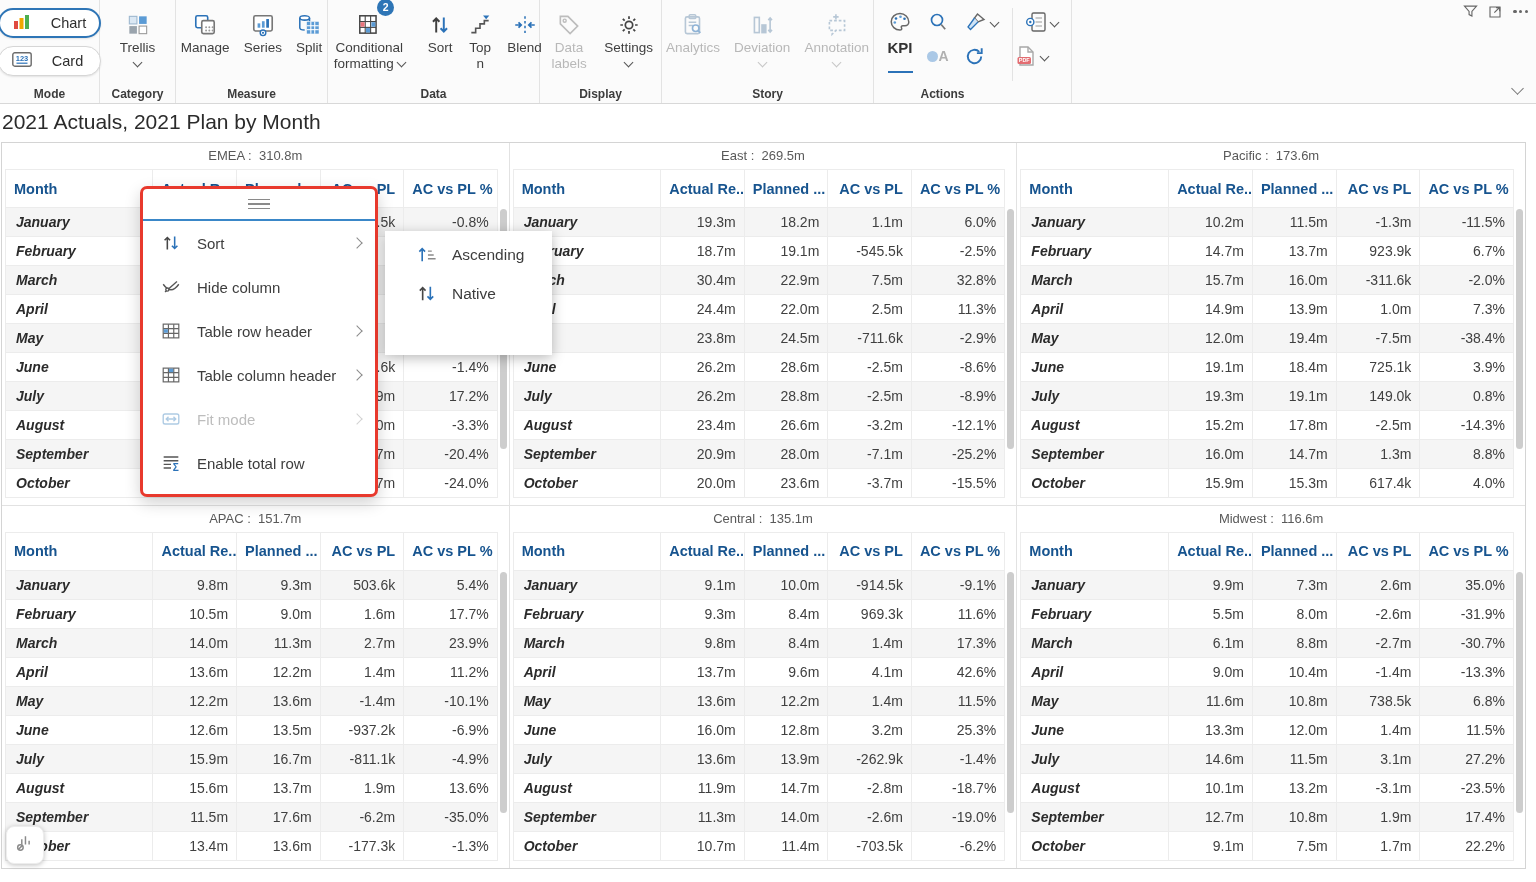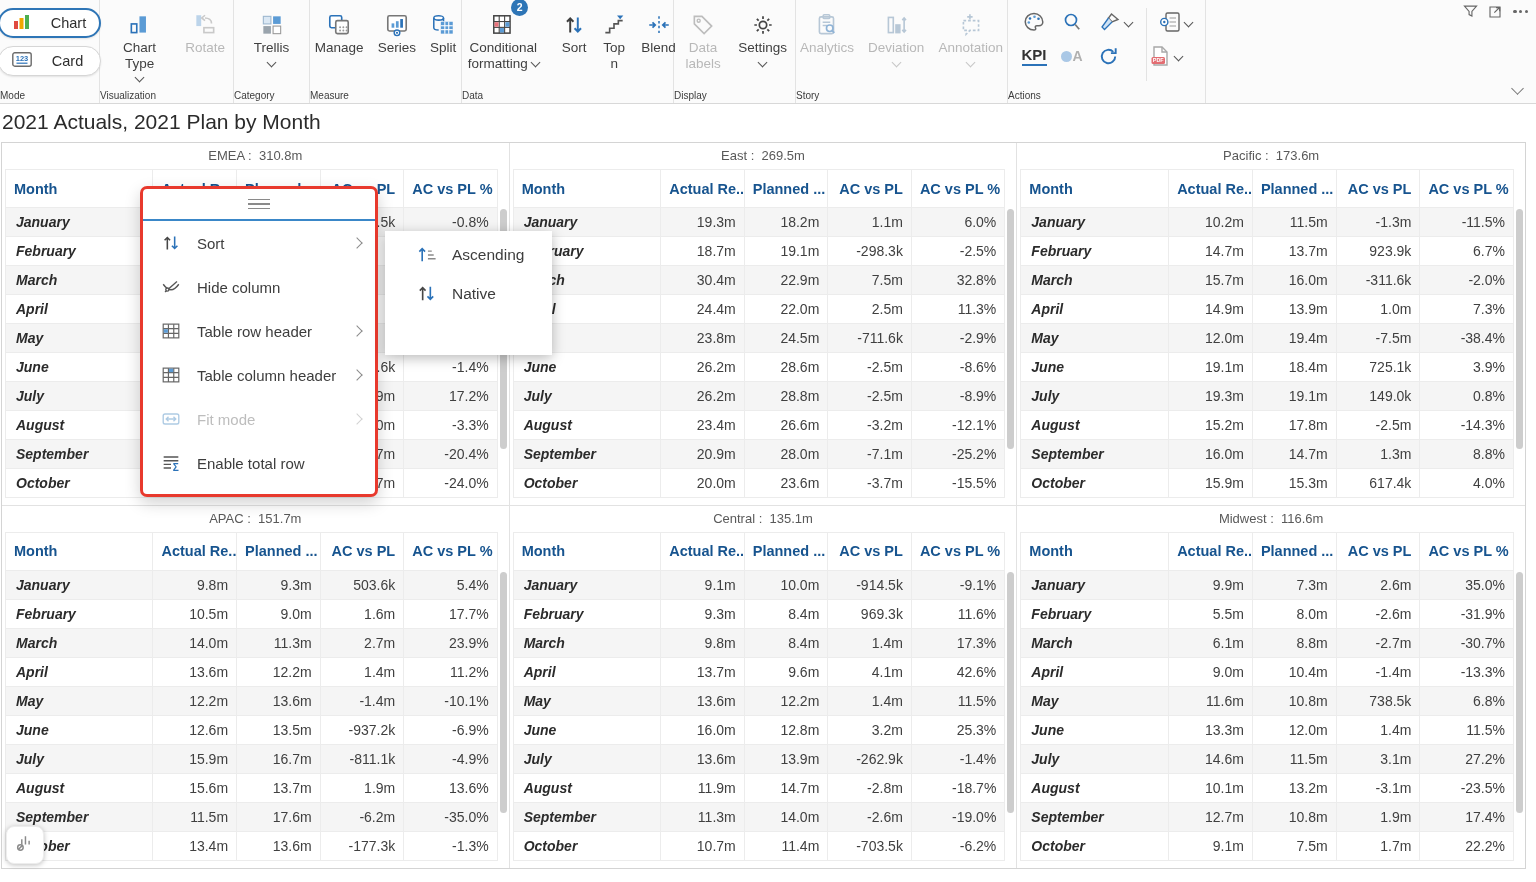--- a/index.html
+++ b/index.html
@@ -4,22 +4,22 @@
 <style>
   * { box-sizing: border-box; margin: 0; padding: 0; }
   html,body { width:1536px; height:882px; overflow:hidden; background:#fff;
     font-family:"Liberation Sans", sans-serif; position:relative; }
 
   
   .ribbon { position:absolute; top:0; left:0; width:1536px; height:104px;
     background:#fbfbfb; border-bottom:1px solid #d8d8d8; display:flex; }
   .rgroup { position:relative; border-right:1px solid #e3e3e3; padding:6px 8px 20px 8px;
     display:flex; align-items:flex-start; justify-content:center; gap:14px; }
-  .glabel { position:absolute; bottom:2px; left:0; right:0; 
-    font-size:10px; font-weight:400; color:#3c3c3c; }
+  .glabel { position:absolute; bottom:2px; left:0; right:0; text-align:center;
+    font-size:12px; font-weight:700; color:#3c3c3c; }
   .rbtn { display:flex; flex-direction:column; align-items:center; gap:2px;
     font-size:13.5px; color:#3f3f3f; cursor:pointer; text-align:center; line-height:1.15; }
   .rbtn .ic { height:32px; display:flex; align-items:flex-end; justify-content:center; position:relative; }
   .rbtn.dis { color:#b8b8b8; }
   .cv { display:inline-block; width:7px; height:7px; border-right:1.7px solid #555;
     border-bottom:1.7px solid #555; transform:rotate(45deg); margin-top:1px; }
   .dis .cv { border-color:#c6c6c6; }
   .cv.inline { margin-left:4px; vertical-align:2px; }
 
   .pillcol { display:flex; flex-direction:column; gap:8px; padding-top:2px; }
@@ -28,21 +28,21 @@
     box-shadow:0 1px 2px rgba(0,0,0,.10); font-size:14.5px; color:#2e2e2e; cursor:pointer; }
   .pill.sel { border:2px solid #2e75b6; }
   .badge { position:absolute; top:-7px; right:-12px; width:17px; height:17px; border-radius:50%;
     background:#2e75b6; color:#fff; font-size:10.5px; font-weight:700;
     display:flex; align-items:center; justify-content:center; }
   .cf-label { width:88px; }
 
   .agrid { display:flex; flex-direction:column; gap:6px; padding-top:2px; }
   .arow { display:flex; align-items:center; gap:14px; height:28px; }
   .abtn { display:flex; align-items:center; gap:3px; cursor:pointer; }
-  .kpi { font-size:15px; font-weight:700; color:#333; border-bottom:2px solid #2b72b8; padding-bottom:1px; }
+  .kpi { font-size:15px; font-weight:700; color:#333; border-bottom:2px solid #2b72b8; padding-bottom:15px; }
   .alias { display:flex; align-items:center; color:#b0b0b0; font-size:14px; font-weight:700; gap:1px; }
   .adot { width:11px; height:11px; border-radius:50%; background:#aac8e6; display:inline-block; }
   .vline { position:absolute; top:8px; bottom:22px; width:1px; background:#e3e3e3; }
   .ribbon-collapse { position:absolute; right:14px; bottom:6px; cursor:pointer; }
   .ribbon-collapse .cv { width:9px; height:9px; border-color:#777; }
 
   
   .vh-icons { position:absolute; top:3px; right:6px; display:flex; gap:8px; align-items:center; z-index:30; }
   .vh-icons span { cursor:pointer; display:flex; align-items:center; }
   .dots { display:flex; gap:2.5px; padding:0 2px; }
@@ -129,44 +129,20 @@
               <text x="10" y="9" text-anchor="middle" font-size="7.5" font-weight="bold" fill="#2b72b8">123</text>
               <line x1="4.5" y1="11.2" x2="15.5" y2="11.2" stroke="#2b72b8" stroke-width="1.2"></line>
             </svg>
         </span>
         <span>Card</span>
       </div>
     </div>
     <div class="glabel">Mode</div>
   </div>
 
-  <div class="rgroup" style="width:134px">
-    <div class="rbtn">
-      <span class="ic">
-        <svg width="26" height="26" viewBox="0 0 24 24">
-            <rect x="4" y="11" width="5" height="8" fill="none" stroke="#2b72b8" stroke-width="1.5"></rect>
-            <rect x="11.5" y="4" width="6" height="15" fill="#5b9bd5"></rect>
-          </svg>
-      </span>
-      <span>Chart Type</span>
-      <i class="cv"></i>
-    </div>
-    <div class="rbtn dis">
-      <span class="ic">
-        <svg width="26" height="26" viewBox="0 0 24 24">
-            <rect x="4" y="3" width="4.5" height="10" fill="#bcd4ea"></rect>
-            <path d="M12 5.5c3.5 0 6 2 6 5" fill="none" stroke="#c9c9c9" stroke-width="1.5"></path>
-            <path d="M12 3l-3 2.5 3 2.5" fill="none" stroke="#c9c9c9" stroke-width="1.5"></path>
-            <rect x="11" y="14.5" width="9" height="4.5" fill="none" stroke="#c9c9c9" stroke-width="1.5"></rect>
-          </svg>
-      </span>
-      <span>Rotate</span>
-    </div>
-    <div class="glabel">Visualization</div>
-  </div>
 
   <div class="rgroup" style="width:76px">
     <div class="rbtn">
       <span class="ic">
         <svg width="26" height="26" viewBox="0 0 24 24">
             <rect x="4" y="4" width="7" height="7" fill="#dbe8f4" stroke="#9db7cf" stroke-width="1"></rect>
             <rect x="13" y="4" width="7" height="7" fill="#5b9bd5"></rect>
             <rect x="4" y="13" width="7" height="7" fill="#9aa4ad"></rect>
             <rect x="13" y="13" width="7" height="7" fill="#fff" stroke="#9a9a9a" stroke-width="1"></rect>
           </svg>
@@ -546,21 +522,21 @@
             <td class="m">January</td>
             <td>19.3m</td>
             <td>18.2m</td>
             <td>1.1m</td>
             <td class="pos">6.0%</td>
           </tr>
           <tr>
             <td class="m">February</td>
             <td>18.7m</td>
             <td>19.1m</td>
-            <td>-298.3k</td>
+            <td>-545.5k</td>
             <td class="neg">-2.5%</td>
           </tr>
           <tr>
             <td class="m">March</td>
             <td>30.4m</td>
             <td>22.9m</td>
             <td>7.5m</td>
             <td class="pos">32.8%</td>
           </tr>
           <tr>

